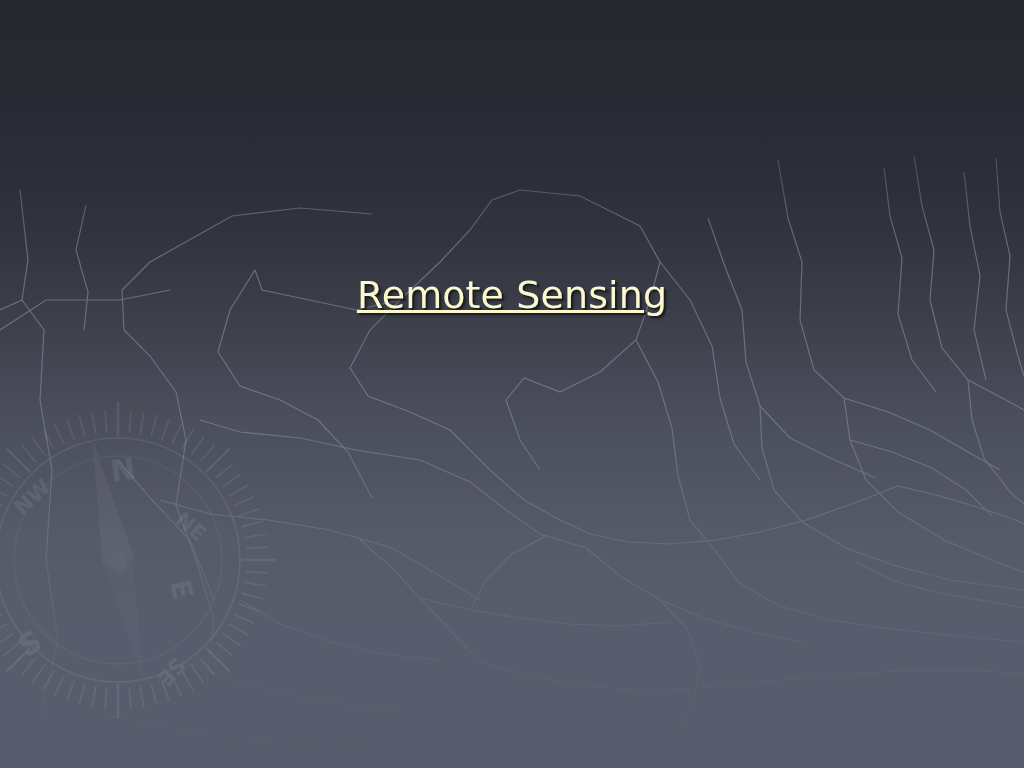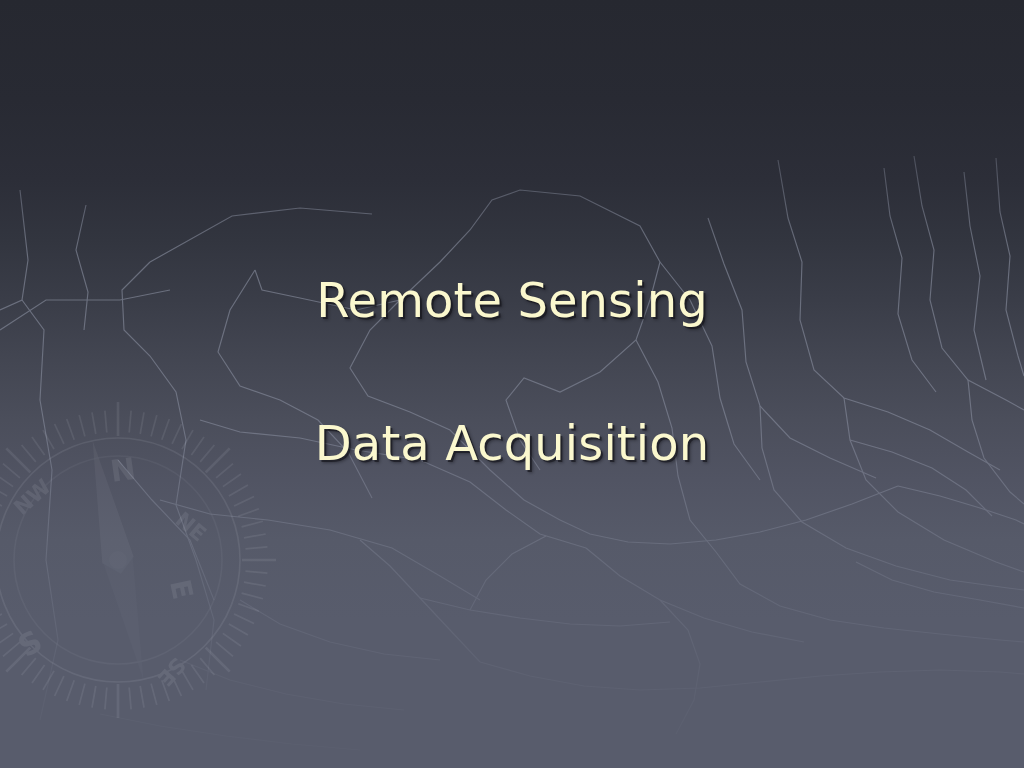--- a/index.html
+++ b/index.html
@@ -91,29 +91,30 @@
   #title-block {
     position: absolute;
     left: 0;
     top: 276px;
     width: 1024px;
     text-align: center;
     z-index: 5;
   }
   .title-line {
     font-family: "DejaVu Sans", sans-serif;
-    font-size: 48px;
+    font-size: 38px;
     font-weight: 400;
     line-height: 1.0;
     color: #FBF8CE;
     letter-spacing: 0.1px;
     text-shadow:
        2px 2px 0 rgba(20,20,26,0.62),
        3px 3px 3px rgba(15,15,20,0.40);
     white-space: nowrap;
+    text-decoration: underline;
   }
   #title-line-1 { margin: 0; padding: 0; }
   .title-gap { height: 95px; }
   #title-line-2 { margin: 0; padding: 0; }
 </style>
 </head>
 <body>
 
 <div id="slide">
 
@@ -298,16 +299,15 @@
       <text class="clabel" x="-96" y="-44" font-size="21" transform="rotate(-42 -96 -44)">NW</text>
       <text class="clabel" x="52" y="22" font-size="28" transform="rotate(78 52 22)">E</text>
       <text class="clabel" x="58" y="96" font-size="21" transform="rotate(132 58 96)">SE</text>
       <text class="clabel" x="-92" y="98" font-size="30" transform="rotate(-30 -92 98)">S</text>
     </g>
   </svg>
 
   <div id="title-block">
     <div class="title-line" id="title-line-1">Remote Sensing</div>
     <div class="title-gap"></div>
-    <div class="title-line" id="title-line-2">Data Acquisition</div>
   </div>
 
 </div>
 
 </body></html>

